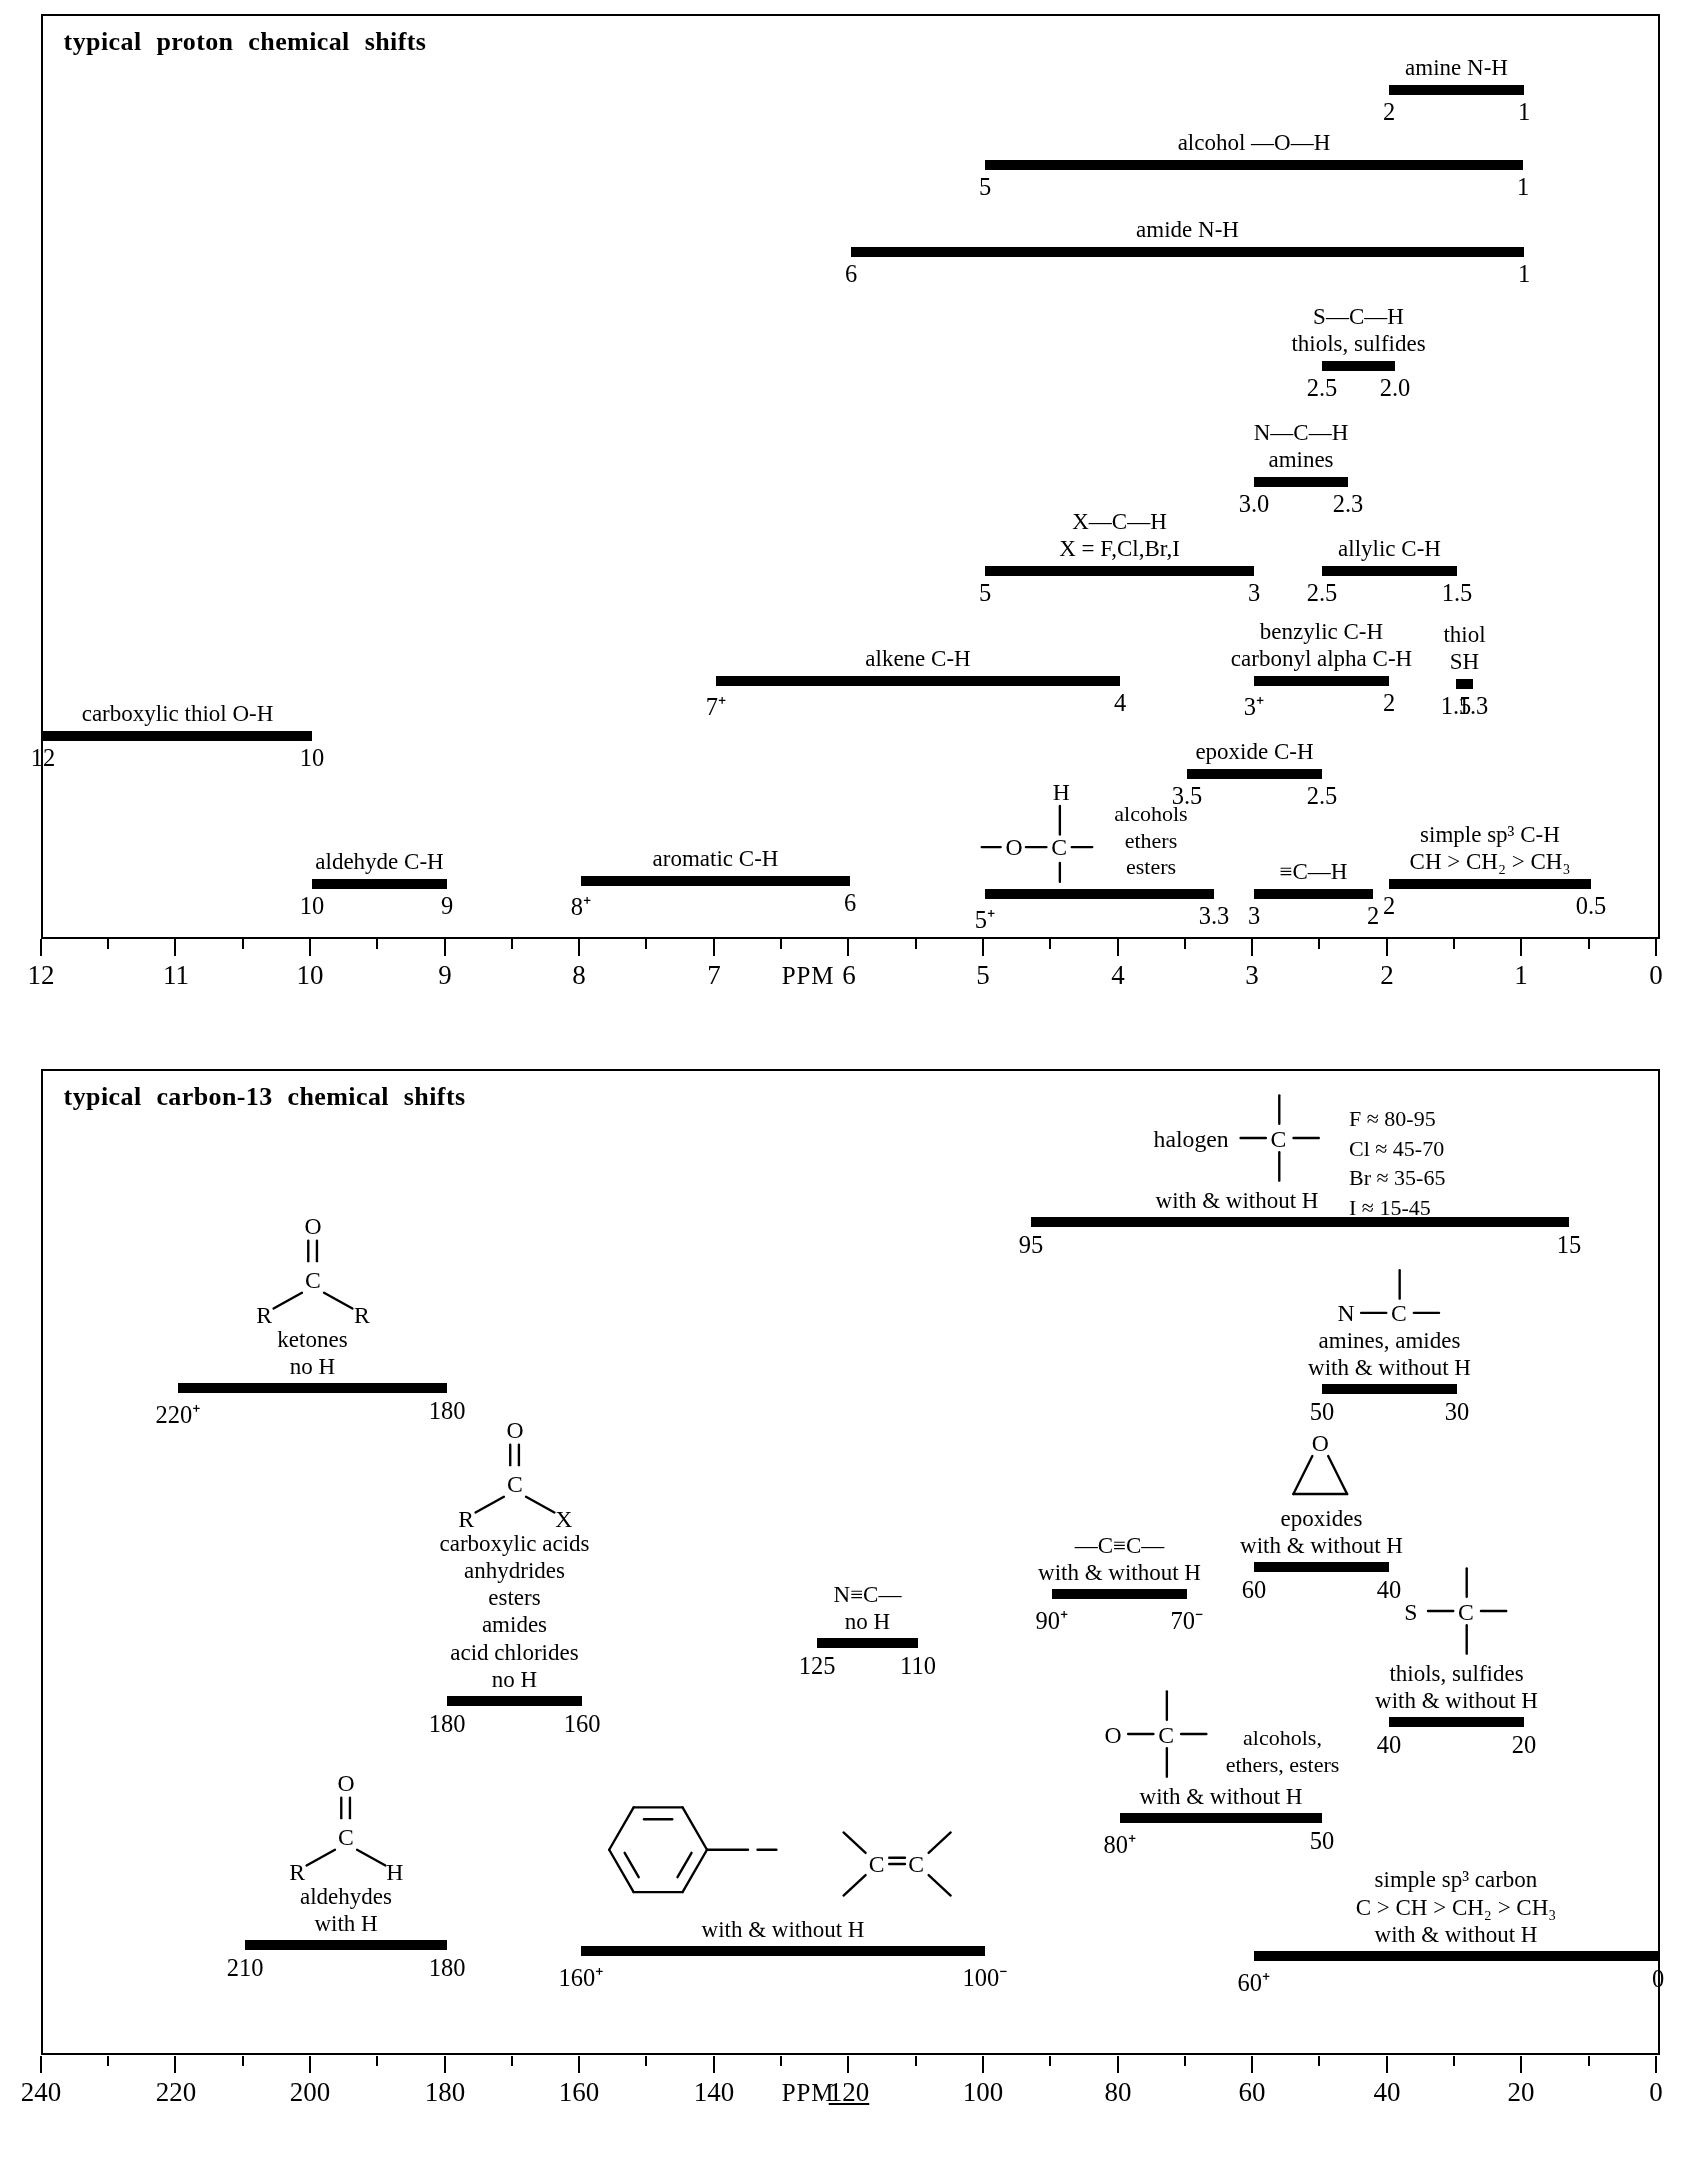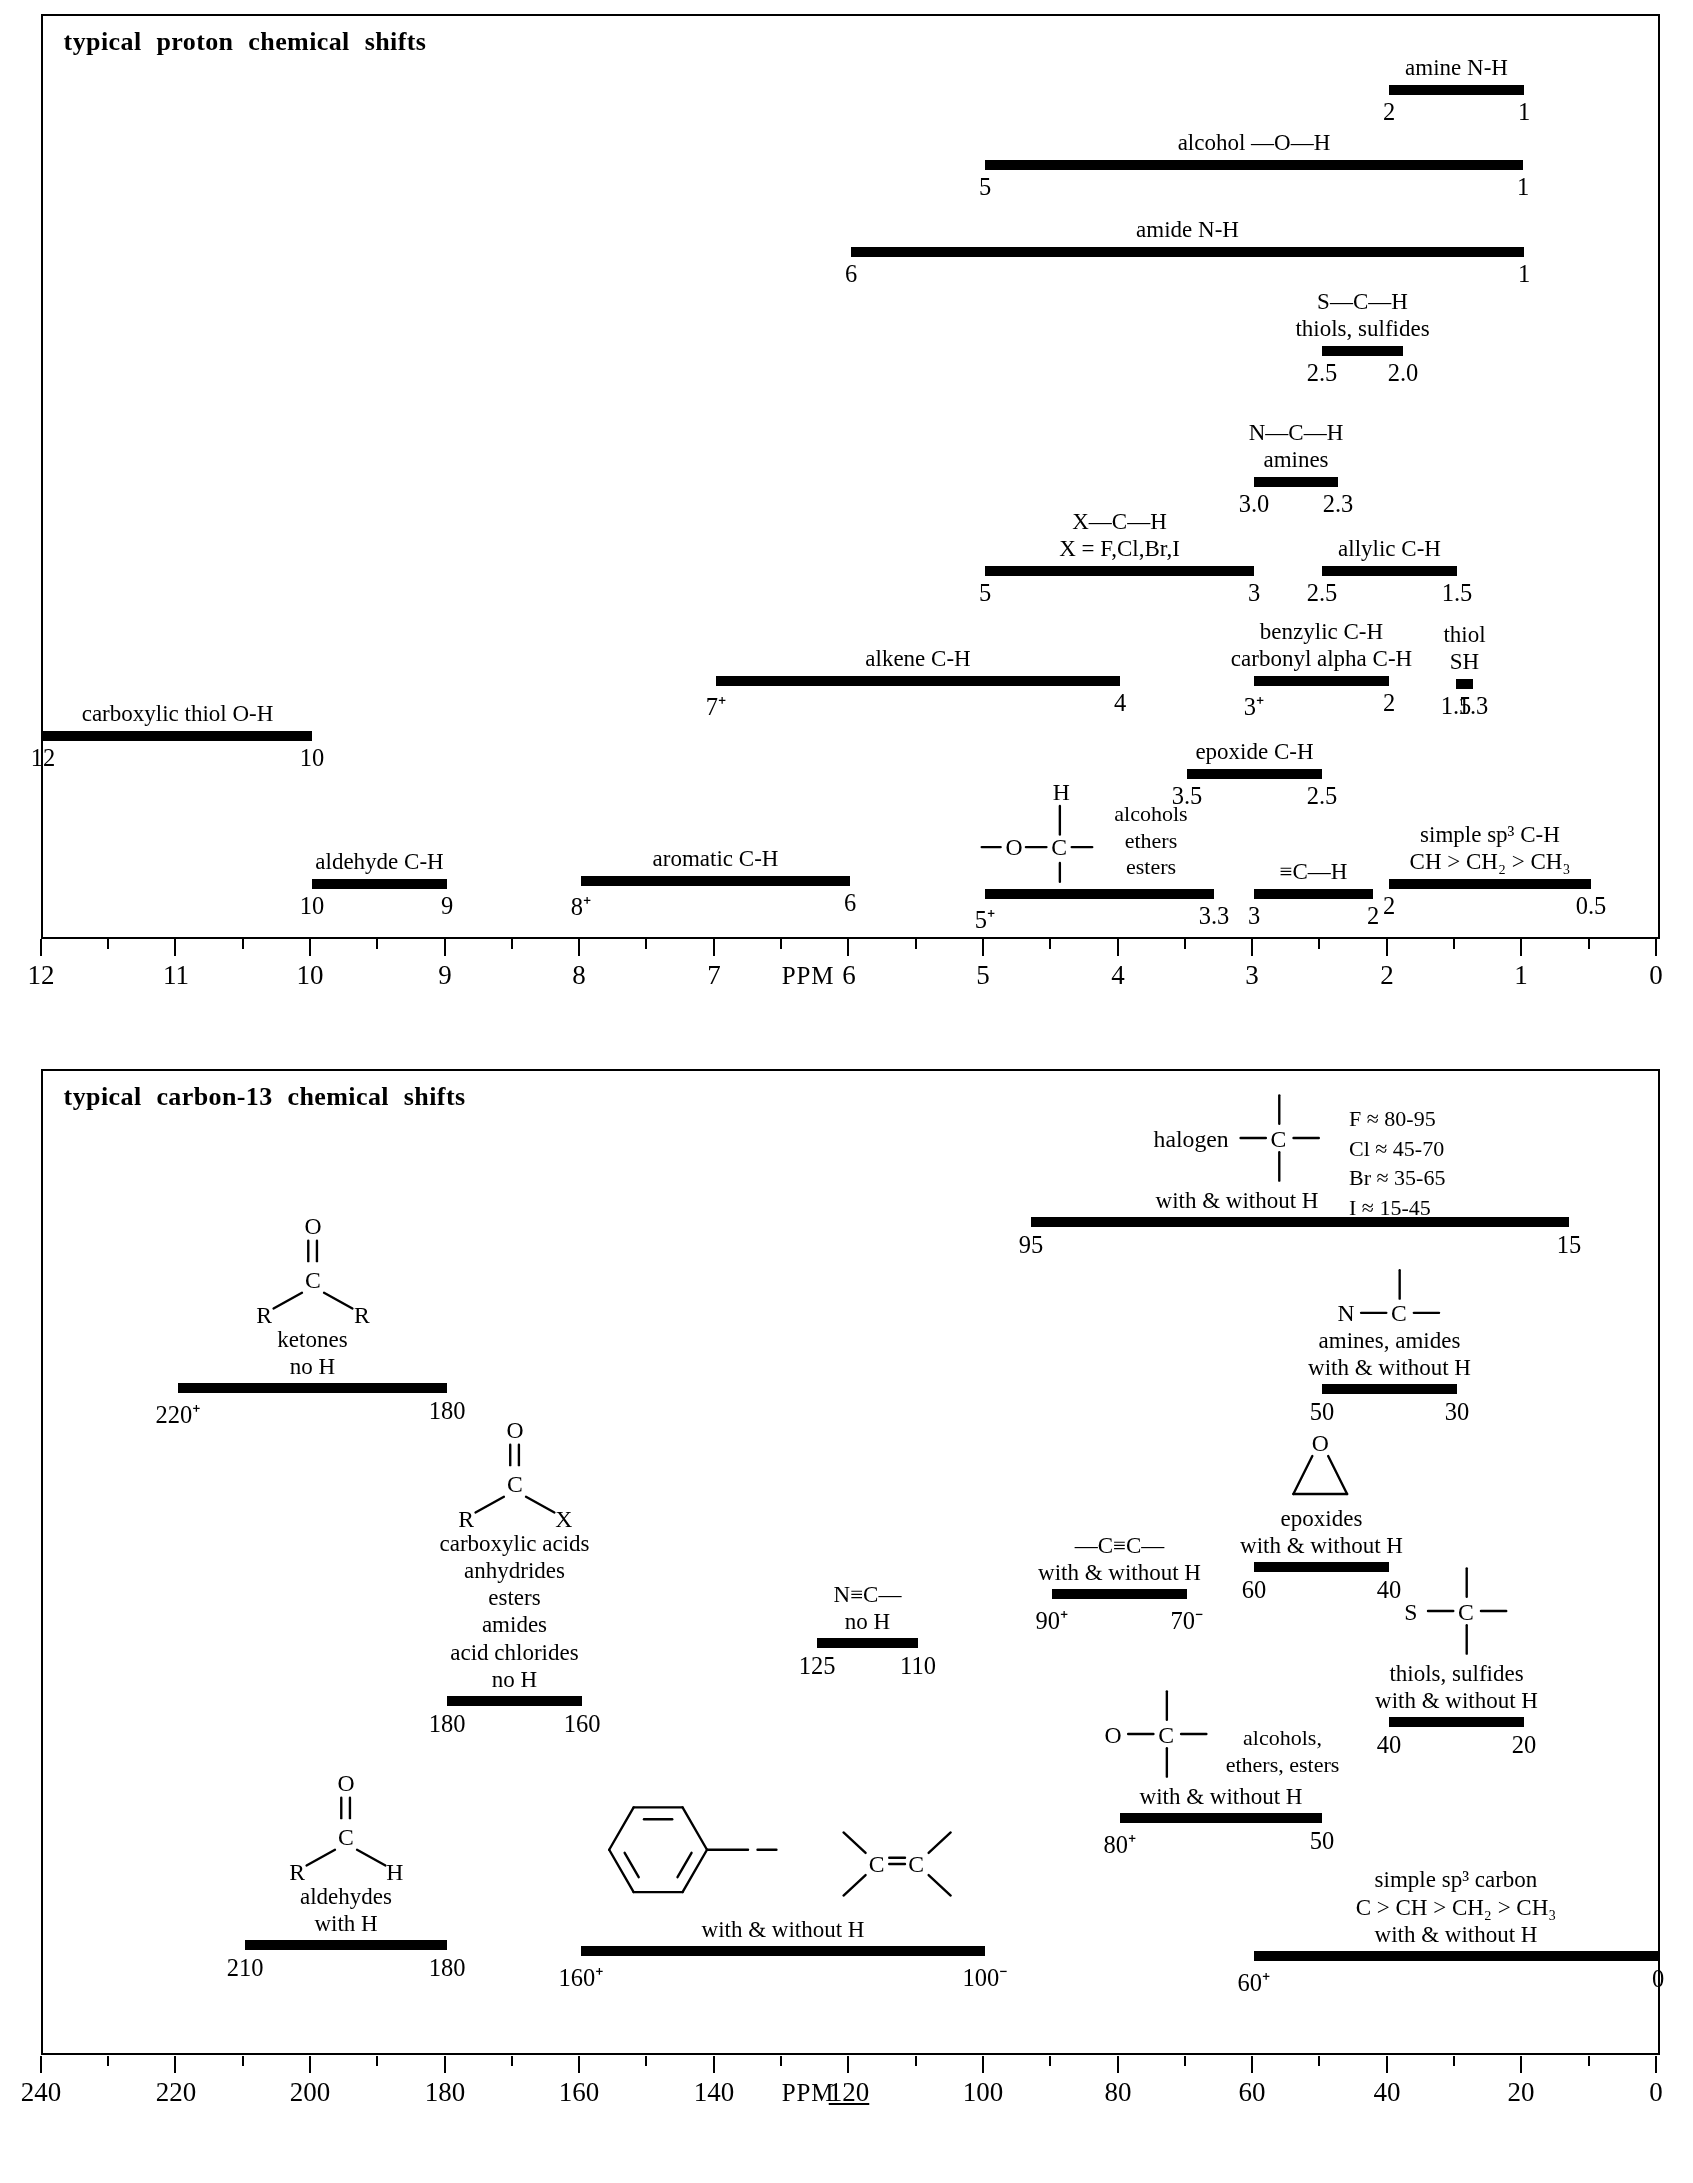--- a/index.html
+++ b/index.html
@@ -63,30 +63,30 @@
         <div class="ep right">1</div>
       </div>
       <div class="bar-item" style="left: 808px; top: 231px; width: 673px;">
         <div class="bar-label">
           <div class="lab-line">amide N-H</div>
         </div>
         <div class="bar"></div>
         <div class="ep left">6</div>
         <div class="ep right">1</div>
       </div>
-      <div class="bar-item" style="left: 1279px; top: 330px; width: 81px;">
+      <div class="bar-item" style="left: 1279px; top: 345px; width: 73px;">
         <div class="bar-label">
           <div class="lab-line">S—C—H</div>
           <div class="lab-line">thiols, sulfides</div>
         </div>
         <div class="bar"></div>
         <div class="ep left">2.5</div>
         <div class="ep right">2.0</div>
       </div>
-      <div class="bar-item" style="left: 1211px; top: 461px; width: 84px;">
+      <div class="bar-item" style="left: 1211px; top: 461px; width: 94px;">
         <div class="bar-label">
           <div class="lab-line">N—C—H</div>
           <div class="lab-line">amines</div>
         </div>
         <div class="bar"></div>
         <div class="ep left">3.0</div>
         <div class="ep right">2.3</div>
       </div>
       <div class="bar-item" style="left: 942px; top: 550px; width: 269px;">
         <div class="bar-label">

